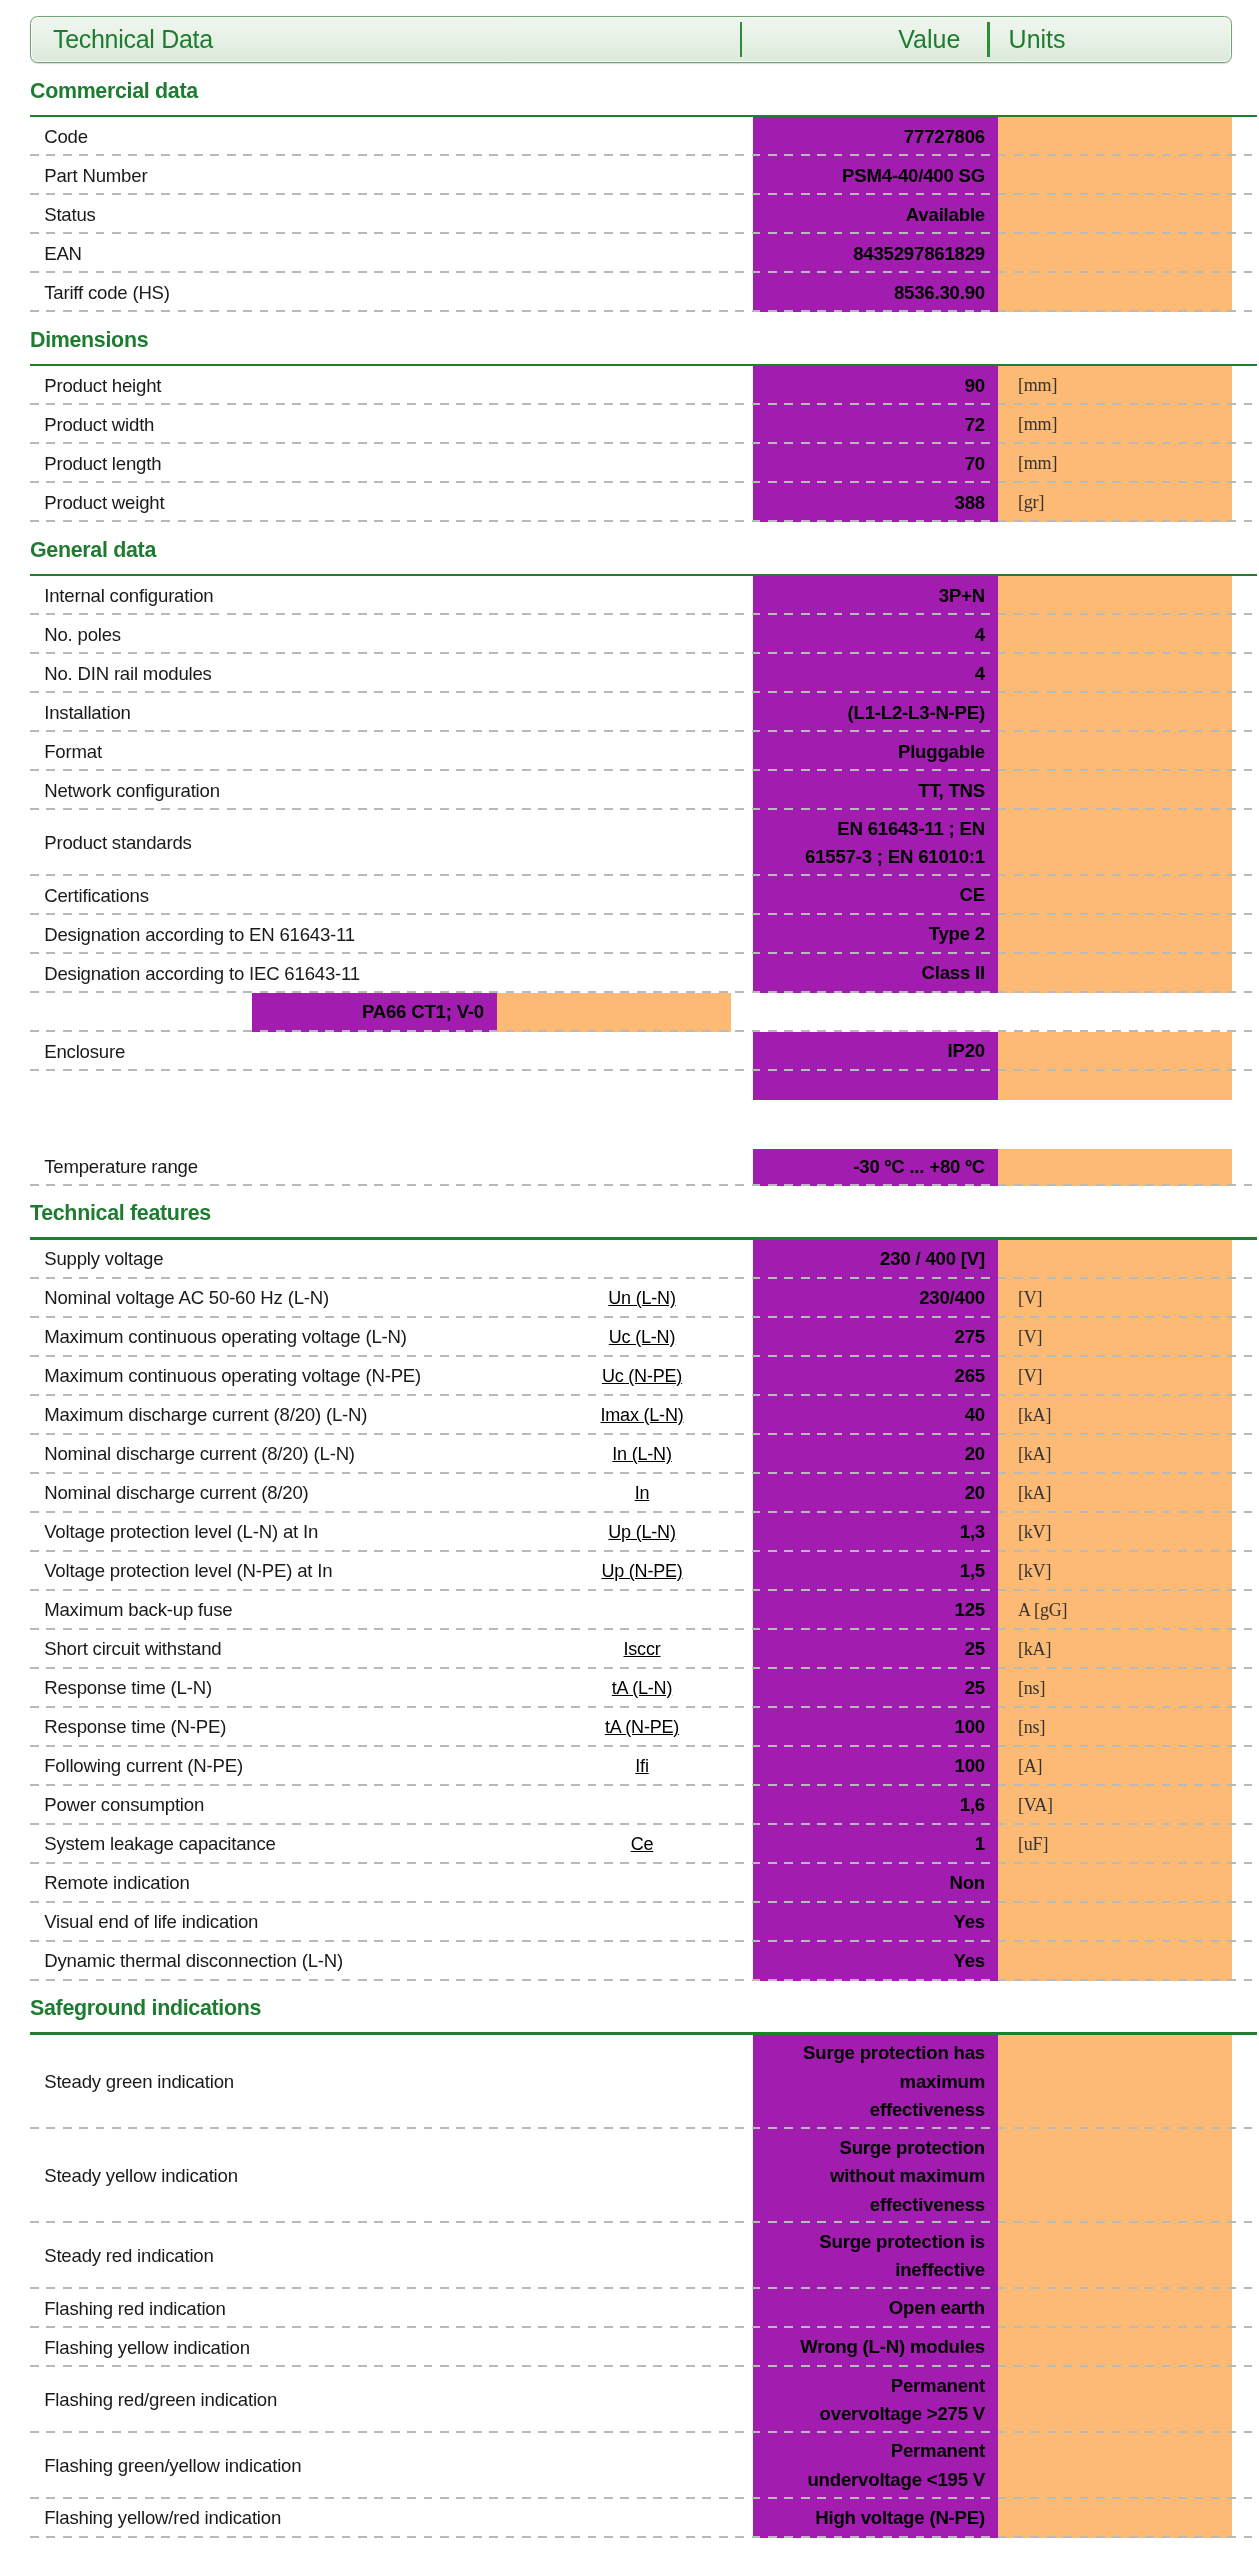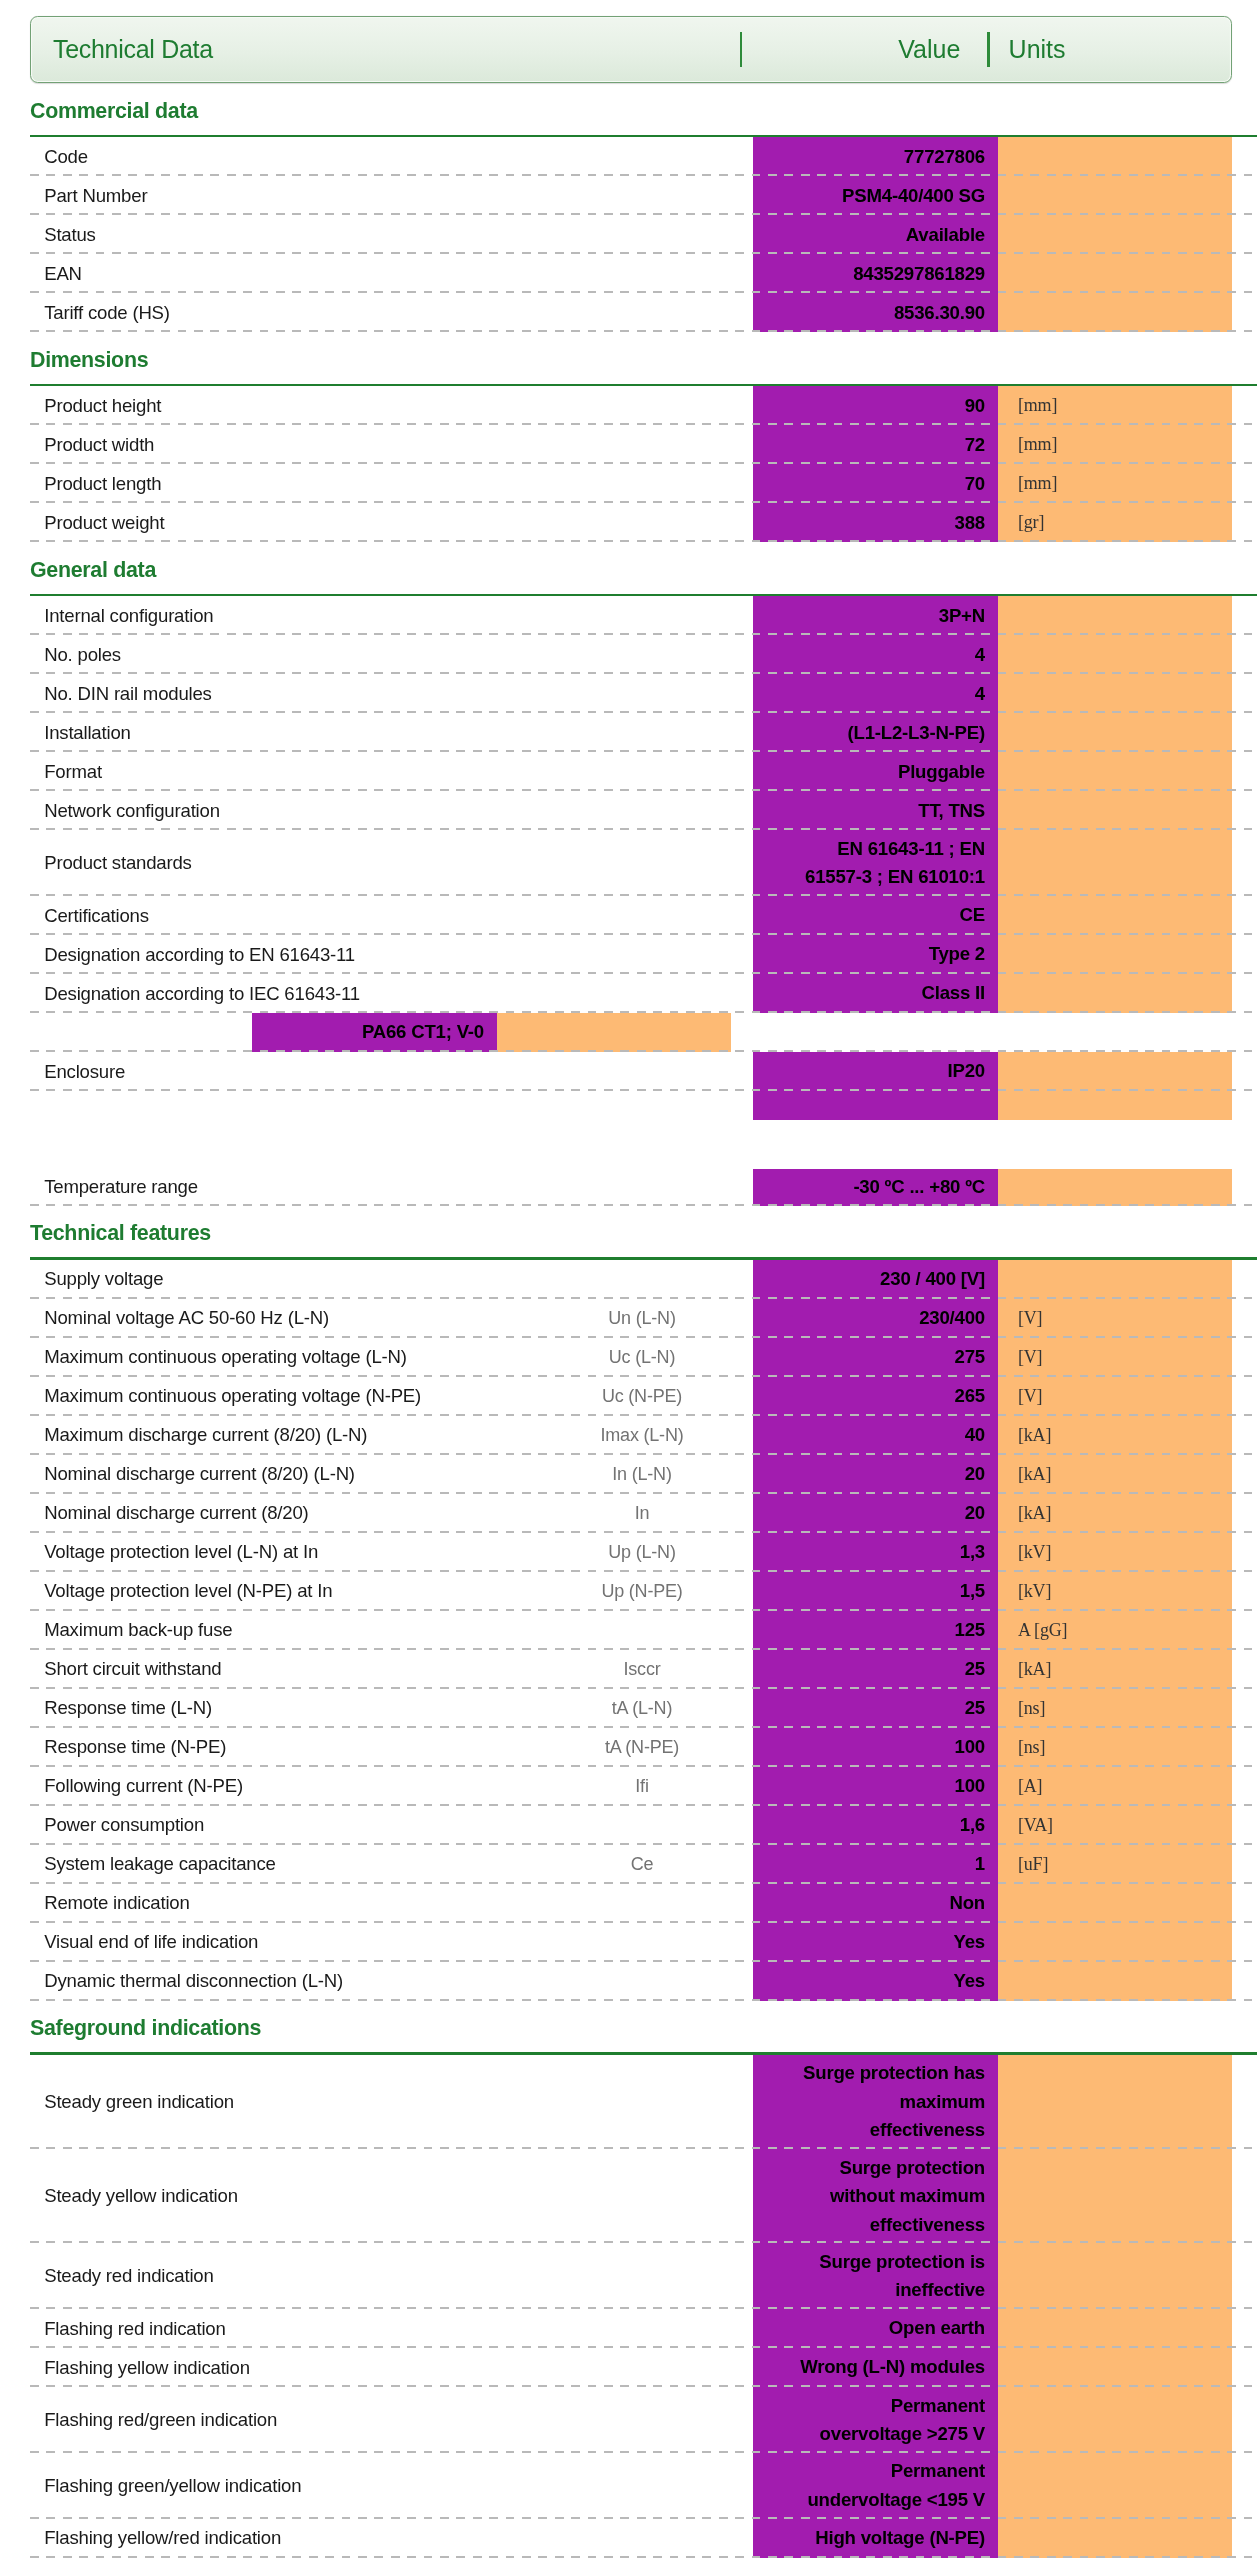--- a/index.html
+++ b/index.html
@@ -6,21 +6,21 @@
   body{
     width:1260px;height:2576px;overflow:hidden;
     font-family:"Liberation Sans","DejaVu Sans",sans-serif;
     color:#1a1a1a;
     -webkit-font-smoothing:antialiased;
   }
   .sheet{margin:16.4px 0 0 30px;width:1227px;}
 
   
   .header-bar{
-    width:1202px;height:67px;
+    width:1202px;height:47px;
     border:1.6px solid #72a175;border-radius:7.7px;
     background:linear-gradient(180deg,#f0f6ef 0%,#e6f0e5 55%,#dbe9da 100%);
     box-shadow:inset 0 0 0 1.1px #f6faf5, 0 0.5px 1.1px rgba(0,0,0,.15);
     display:flex;align-items:center;
     box-sizing:border-box;
   }
   .header-title{
     flex:1;padding-left:22px;
     font-size:25px;color:#1e7c31;letter-spacing:-0.3px;
   }
@@ -56,21 +56,21 @@
   .section.detached .row{min-height:32px;}
 
   .c-label{
     flex:1;display:flex;align-items:center;
     box-sizing:border-box;padding:4.4px 5.5px 4.4px 14.2px;
     font-size:18.6px;letter-spacing:-0.2px;color:#1a1a1a;
   }
   .c-symbol{
     flex:0 0 222px;display:flex;align-items:center;justify-content:center;
     box-sizing:border-box;padding:4.4px 0;
-    font-size:18px;color:#737373;letter-spacing:-0.2px;
+    font-size:18px;color:#000000;letter-spacing:-0.2px;text-decoration:underline;
   }
   .c-value{
     flex:0 0 245px;background:#a21caf;
     display:flex;align-items:center;justify-content:flex-end;
     box-sizing:border-box;padding:4.4px 13px 4.4px 10px;
     text-align:right;font-size:18.6px;font-weight:bold;color:#000;
     line-height:28.5px;white-space:pre-line;letter-spacing:-0.2px;
   }
   .c-units{
     flex:0 0 234px;background:#fdba74;

